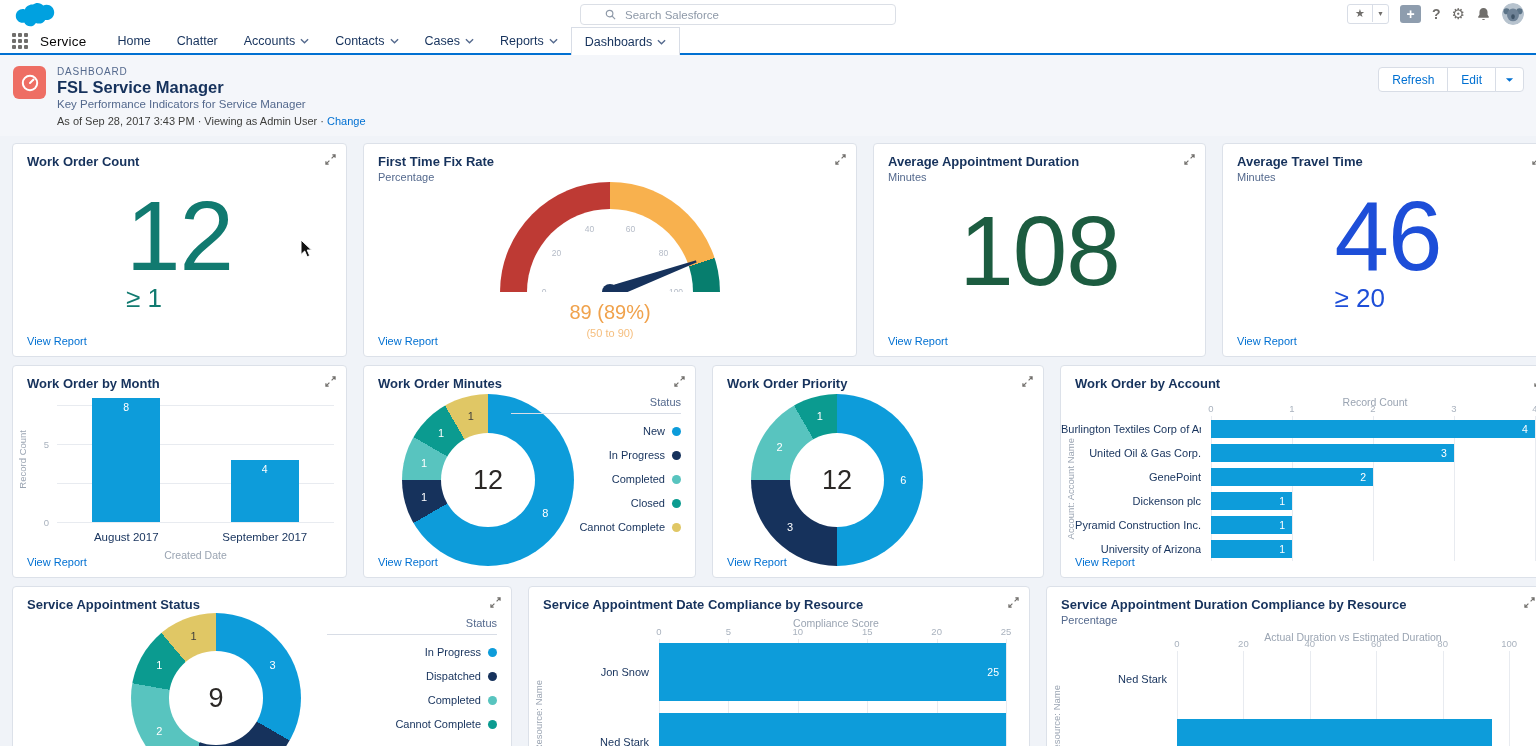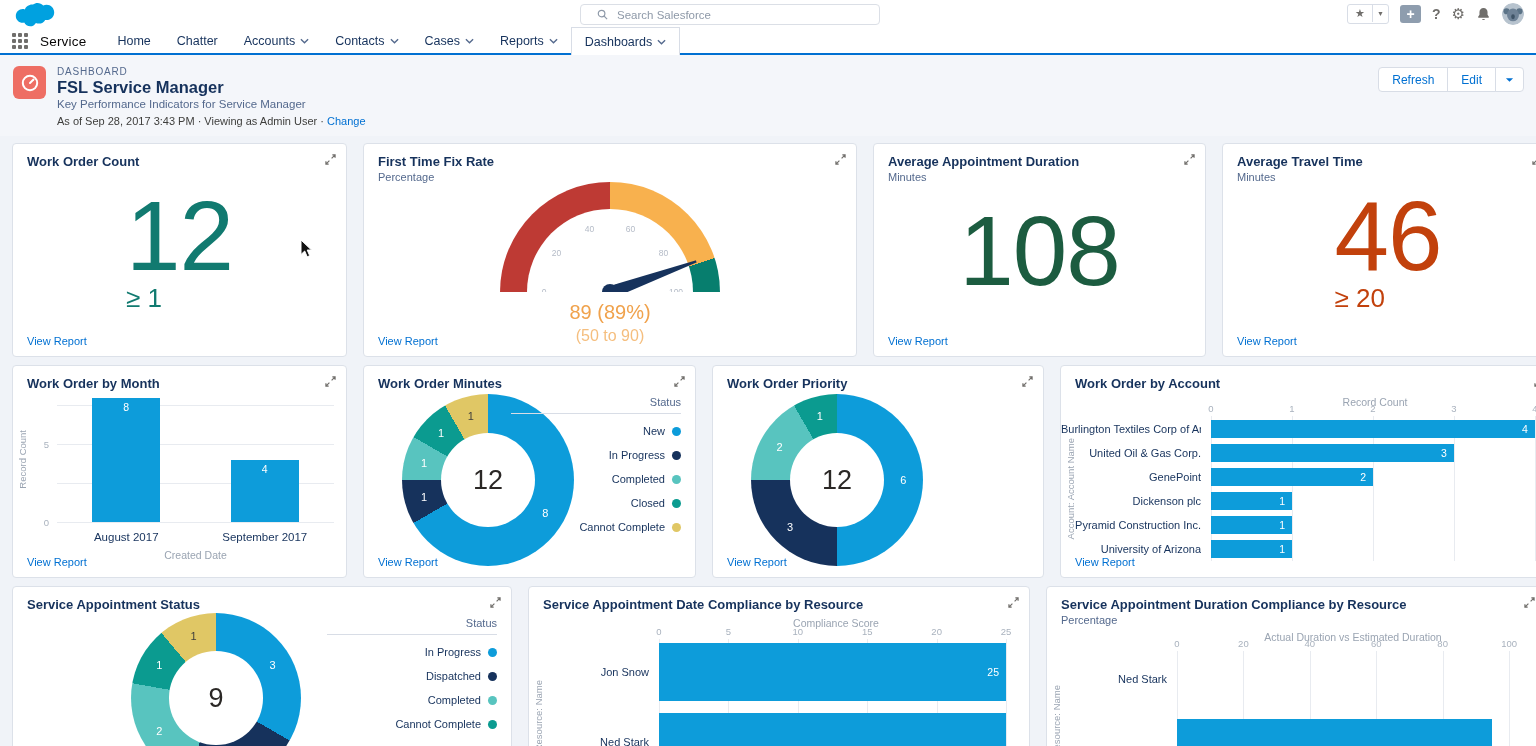--- a/index.html
+++ b/index.html
@@ -1,21 +1,21 @@
 <!DOCTYPE html>
 <html><head>
 <meta charset="utf-8">
 <style>
   html,body{margin:0;padding:0;width:1536px;height:746px;overflow:hidden;background:#F0F3F8;
     font-family:"Liberation Sans",sans-serif;-webkit-font-smoothing:antialiased;position:relative}
   
   .ghdr{height:27px;background:#fff;position:relative}
   .logo{position:absolute;left:14px;top:2px}
   .search{position:absolute;left:580px;top:4px;width:266px;height:19px;border:1px solid #DBDFE6;
-    border-radius:4px;display:flex;align-items:center;padding:0 16px;gap:7px;background:#fff}
+    border-radius:4px;display:flex;align-items:center;padding:0 24px;gap:7px;background:#fff}
   .search input{border:none;outline:none;flex:1;font-size:11.5px;color:#16325C;font-family:inherit;background:transparent}
   .search input::placeholder{color:#8E99A8}
   .hicons{position:absolute;right:12px;top:3px;display:flex;align-items:center;gap:11px;height:21px}
   .favgrp{display:flex;border:1px solid #D8DDE6;border-radius:3px;height:18px;align-items:center}
   .fav{width:24px;text-align:center;font-size:11px;color:#706E6B;border-right:1px solid #D8DDE6;line-height:17px}
   .favc{width:15px;font-size:7px;color:#706E6B;text-align:center}
   .plus{width:21px;height:18px;background:#8E9DAE;border-radius:3px;color:#fff;font-size:14px;line-height:18px;text-align:center;font-weight:bold}
   .help{font-size:14px;color:#706E6B;font-weight:bold}
   .gear{font-size:15px;color:#706E6B;line-height:18px}
   .avatar{width:22px;height:22px;border-radius:50%;overflow:hidden}
@@ -61,21 +61,21 @@
   
   .gwrap{position:absolute;left:50%;top:38px;transform:translateX(-50%);width:220px;text-align:center}
   .gclip{position:relative;width:220px;height:110px;overflow:hidden}
   .garc{position:absolute;left:0;top:0;width:220px;height:220px;border-radius:50%}
   .ghole{position:absolute;left:27px;top:27px;width:166px;height:166px;border-radius:50%;background:#fff}
   .gtick{position:absolute;transform:translate(-50%,-50%);font-size:8.5px;color:#B4BBC7}
   .gneedle{position:absolute;left:110px;top:103.5px;width:92px;height:13px;background:#16325C;
     clip-path:polygon(0 0,100% 42%,100% 58%,0 100%);transform-origin:0 50%}
   .gpivot{position:absolute;left:102px;top:102px;width:16px;height:16px;border-radius:50%;background:#16325C}
   .gval{color:#F0A24C;font-size:20px;margin-top:9px}
-  .grange{color:#F5BE7E;font-size:16px;margin-top:3px}
+  .grange{color:#F5BE7E;font-size:11px;margin-top:3px}
   
   .donut{position:absolute;border-radius:50%}
   .dhole{position:absolute;inset:22.5%;background:#fff;border-radius:50%;display:flex;align-items:center;justify-content:center}
   .dcenter{font-size:27px;color:#2B2826}
   .dlbl{position:absolute;transform:translate(-50%,-50%);font-size:11px}
   .legend{position:absolute;right:14px;top:30px;width:170px;text-align:right;z-index:2}
   .ltit{font-size:11px;color:#54698D}
   .lrule{border-top:1px solid #D8DDE6;margin:5px 0 7px}
   .litem{margin:6px 0;white-space:nowrap}
   .llbl{font-size:11px;color:#16325C}
@@ -279,21 +279,21 @@
     <section class="card h1r" style="flex:0 0 330px">
       <div class="ct">Average Travel Time</div>
       <div class="cs">Minutes</div>
       <span class="expand"><svg width="11" height="11" viewBox="0 0 12 12">
             <g stroke="#706E6B" stroke-width="1.3" fill="none">
               <path d="M7.2 4.8L11 1M8 1h3v3"></path>
               <path d="M4.8 7.2L1 11M1 8v3h3"></path>
             </g>
           </svg></span>
       <div class="chart mmount">
-          <div class="mwrap" style="color:#c2410c">
+          <div class="mwrap" style="color:#1d4ed8">
             <div class="mv">46</div>
             <div class="mr">≥ 20</div>
           </div>
         </div>
       <a class="vr">View Report</a>
     </section>
   </div>
 
   <div class="row">
     <section class="card h2r" style="flex:0 0 333px">

